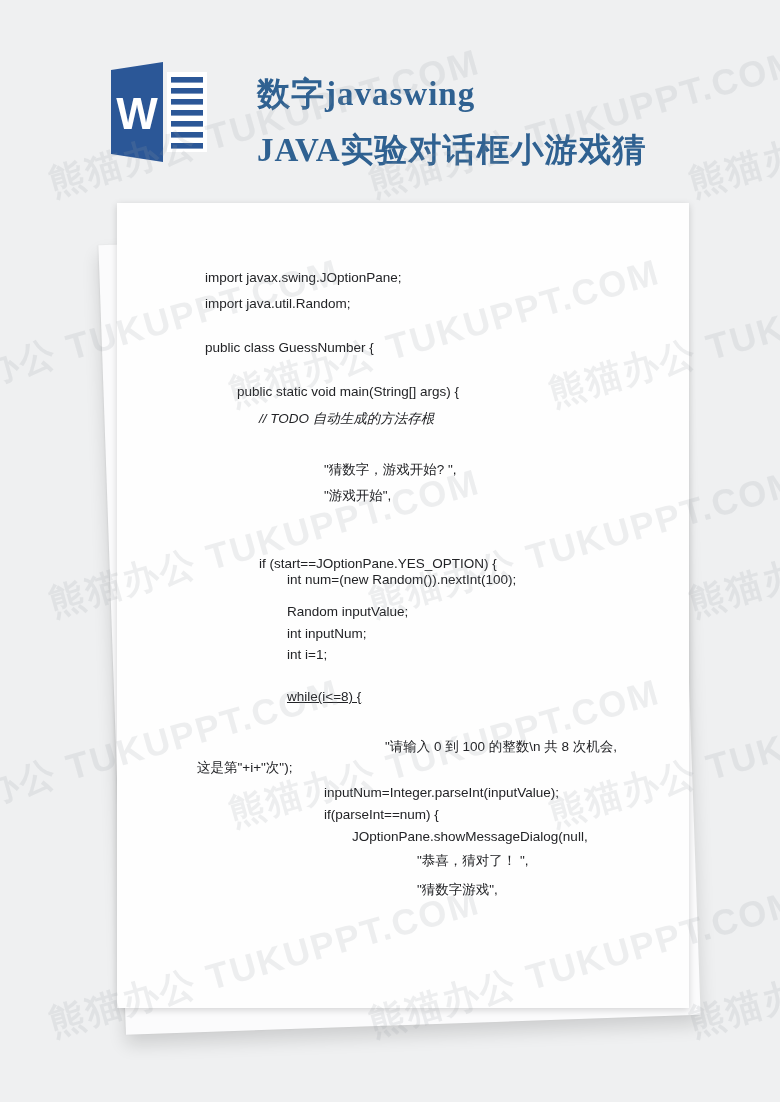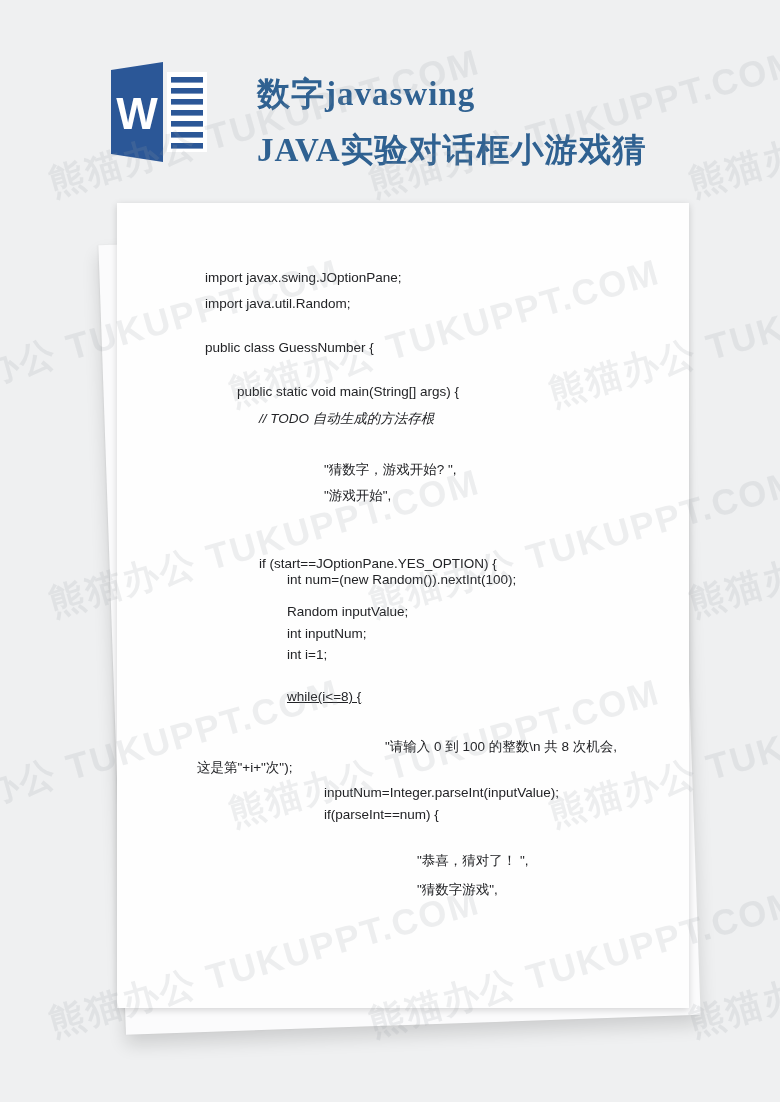--- a/index.html
+++ b/index.html
@@ -72,20 +72,21 @@
         <div class="code-line" style="left: 142px; top: 352px;">if (start==JOptionPane.YES_OPTION) {</div>
         <div class="code-line" style="left: 170px; top: 368px;">int num=(new Random()).nextInt(100);</div>
         <div class="code-line" style="left: 170px; top: 400px;">Random inputValue;</div>
         <div class="code-line" style="left: 170px; top: 422px;">int inputNum;</div>
         <div class="code-line" style="left: 170px; top: 443px;">int i=1;</div>
         <div class="code-line" style="left: 170px; top: 485px; text-decoration: underline;">while(i&lt;=8) {</div>
         <div class="code-line" style="left: 268px; top: 535px;">"请输入 0 到 100 的整数\n 共 8 次机会,</div>
         <div class="code-line" style="left: 80px; top: 556px;">这是第"+i+"次");</div>
         <div class="code-line" style="left: 207px; top: 581px;">inputNum=Integer.parseInt(inputValue);</div>
         <div class="code-line" style="left: 207px; top: 603px;">if(parseInt==num) {</div>
+        <div class="code-line" style="left: 235px; top: 625px;">JOptionPane.showMessageDialog(null,</div>
         <div class="code-line" style="left: 300px; top: 649px;">"恭喜，猜对了！ ",</div>
         <div class="code-line" style="left: 300px; top: 678px;">"猜数字游戏",</div>
       </div>
   </div>
 
   <div class="header">
     <svg class="word-icon" viewBox="0 0 104 108" xmlns="http://www.w3.org/2000/svg">
 
       <rect x="62" y="14" width="40" height="80" fill="#ffffff"></rect>
       <rect x="66" y="19" width="32" height="5.6" fill="#2b5797"></rect>

